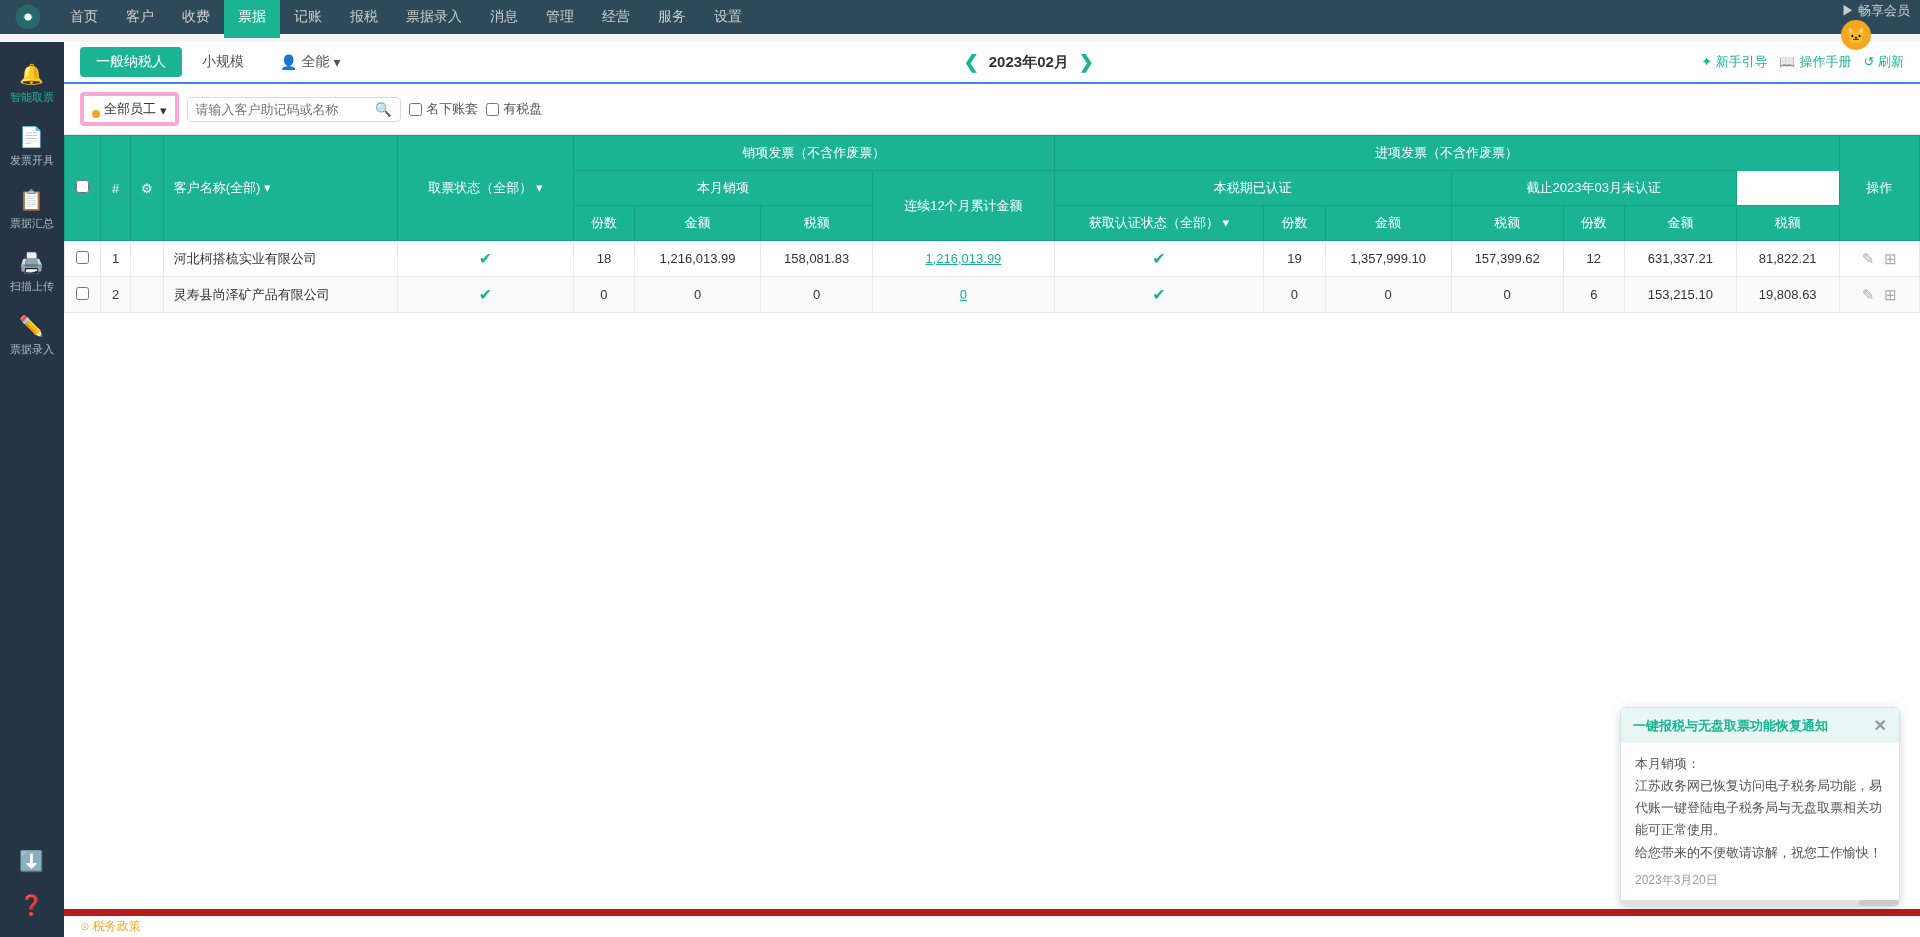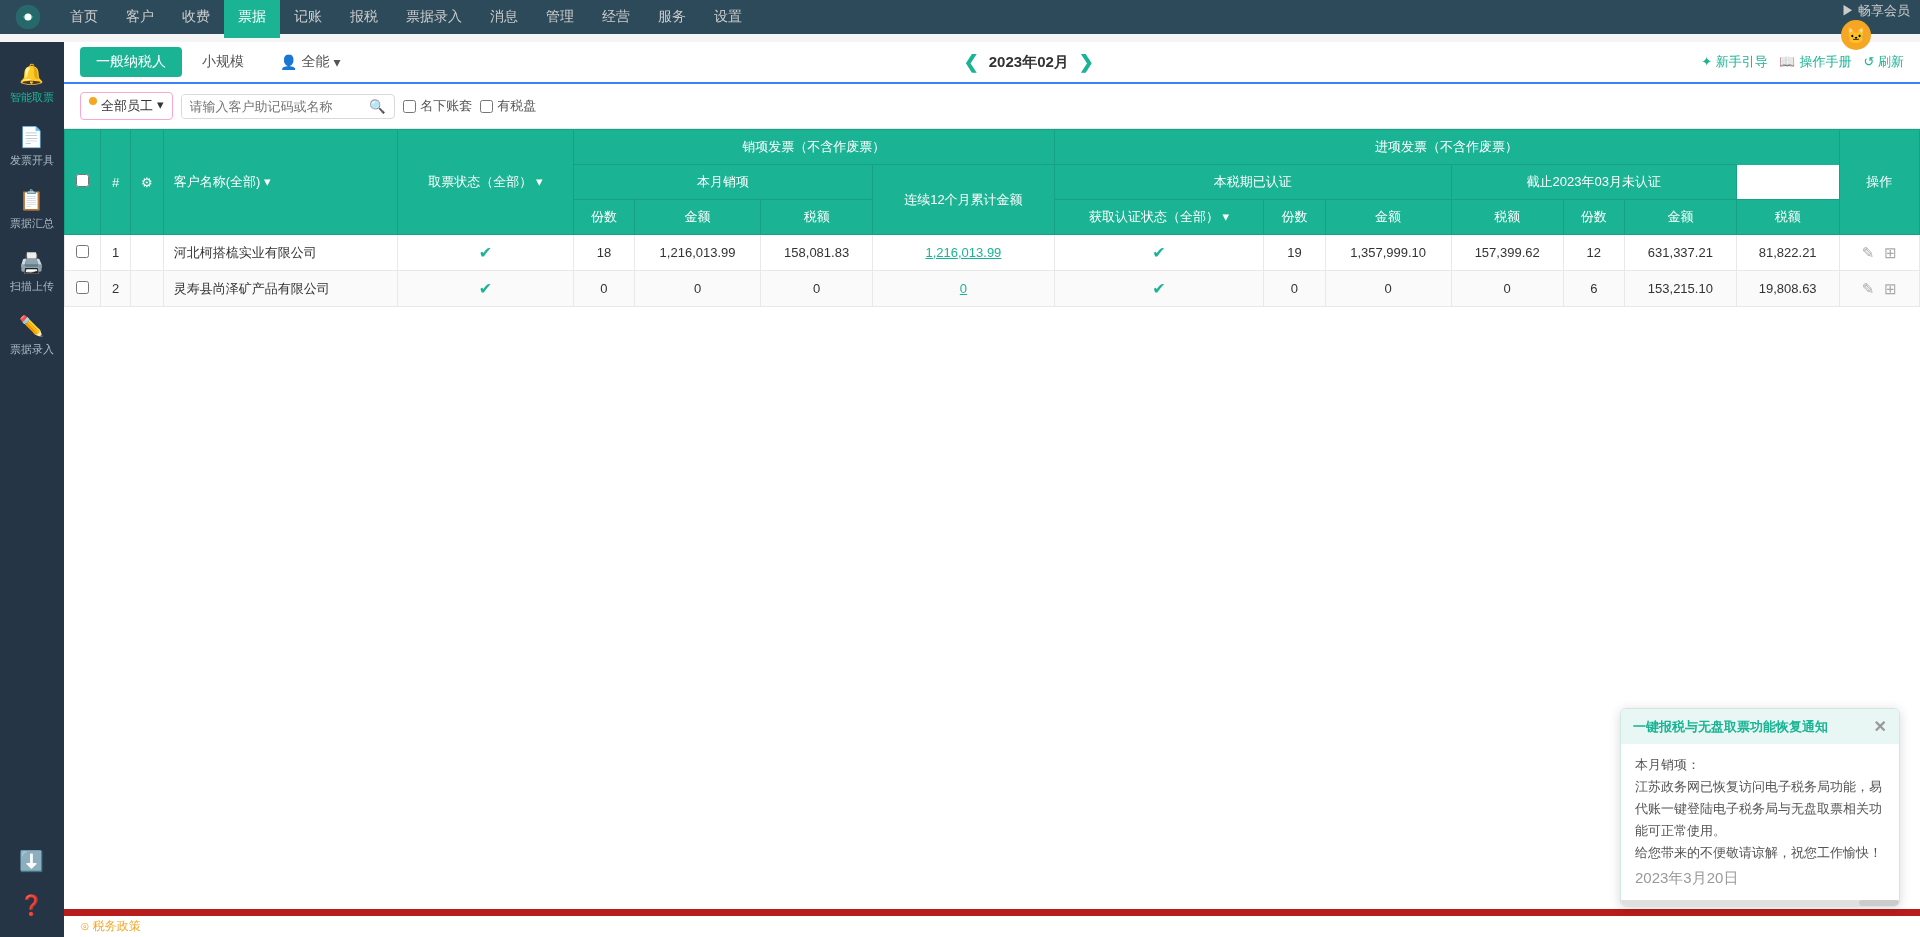--- a/index.html
+++ b/index.html
@@ -171,26 +171,26 @@
       border-bottom: 1px solid #e8e8e8;
       gap: 10px;
     }
     .toolbar-left {
       display: flex;
       align-items: center;
       gap: 8px;
       flex: 1;
     }
     .select-box {
-      border: 1px solid #f9a8d4;
+      border: 4px solid #f9a8d4;
       border-radius: 4px;
       padding: 4px 8px;
       font-size: 13px;
       display: flex;
-      align-items: flex-start;
+      align-items: flex-end;
       gap: 4px;
       cursor: pointer;
       background: #fff;
       min-width: 90px;
     }
     .select-box .dot {
       width: 8px; height: 8px;
       border-radius: 50%;
       background: #f5a623;
       display: inline-block;
@@ -344,21 +344,22 @@
       font-size: 16px;
     }
     .notification-body {
       padding: 10px 14px;
       font-size: 13px;
       color: #555;
       line-height: 1.7;
     }
     .notification-date {
       color: #999;
-      font-size: 15px;
+      font-size: 12px;
+      margin-top: 6px;
     }
     .notification-scroll {
       height: 6px;
       background: #e0e0e0;
       position: relative;
     }
     .notification-scroll-bar {
       position: absolute;
       right: 0;
       top: 0;

